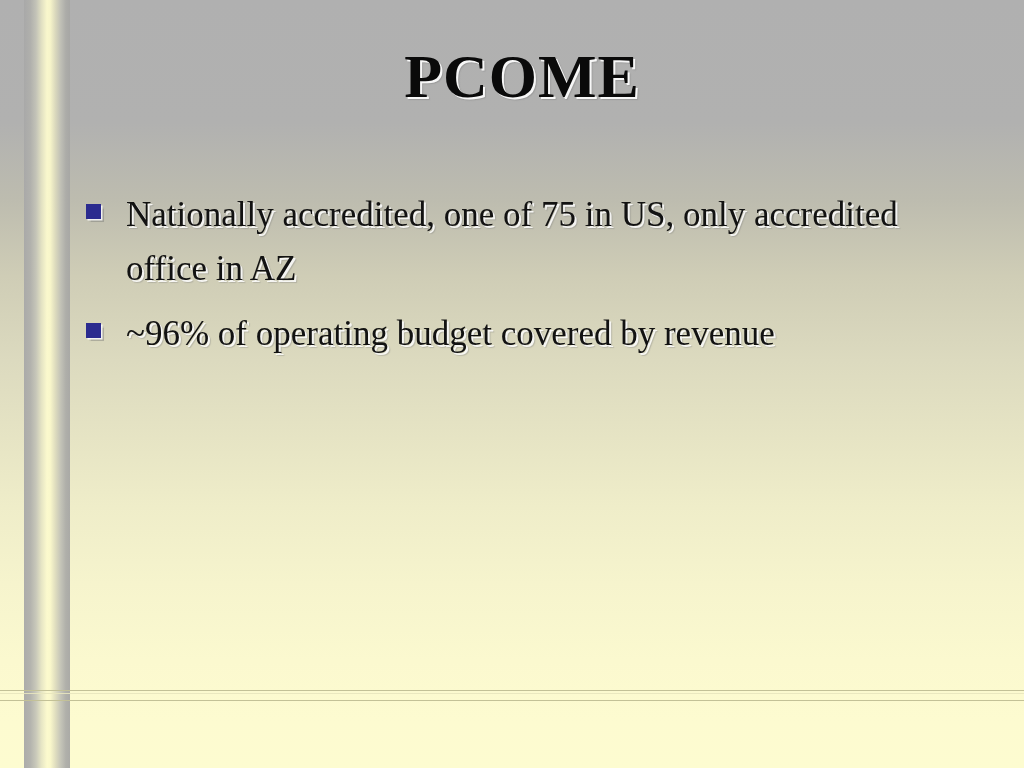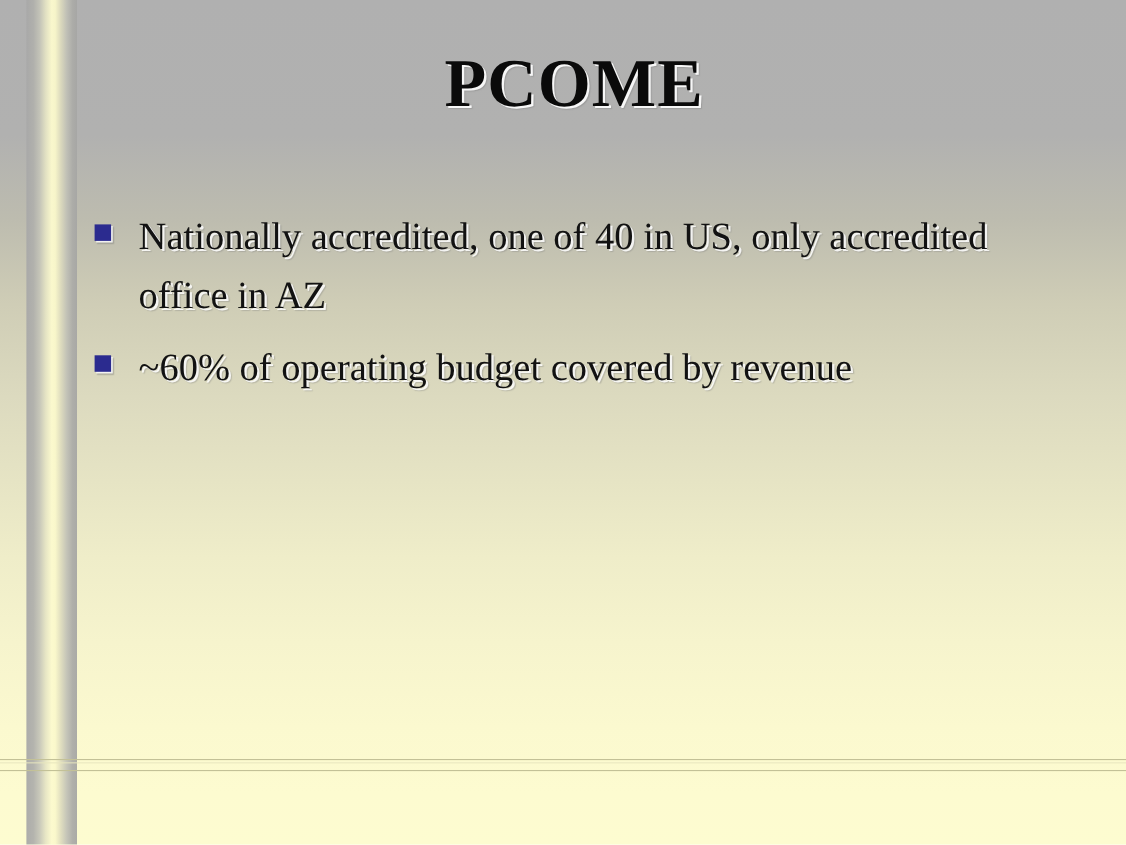--- a/index.html
+++ b/index.html
@@ -130,27 +130,27 @@
   <div class="stripe"></div>
 
   <div class="title-area">
     <h1 class="title">PCOME</h1>
   </div>
 
   <div class="body-area">
 
     <div class="bullet-row">
       <span class="bullet-marker"></span>
-      <span class="bullet-text">Nationally accredited, one of 40 in US, only accredited office in AZ</span>
+      <span class="bullet-text">Nationally accredited, one of 75 in US, only accredited office in AZ</span>
     </div>
 
 
     <div class="bullet-row">
       <span class="bullet-marker"></span>
-      <span class="bullet-text">~60% of operating budget covered by revenue</span>
+      <span class="bullet-text">~96% of operating budget covered by revenue</span>
     </div>
 
 
   </div>
 
   <div class="rule one"></div>
   <div class="rule hair"></div>
   <div class="rule two"></div>
 
 </div>

